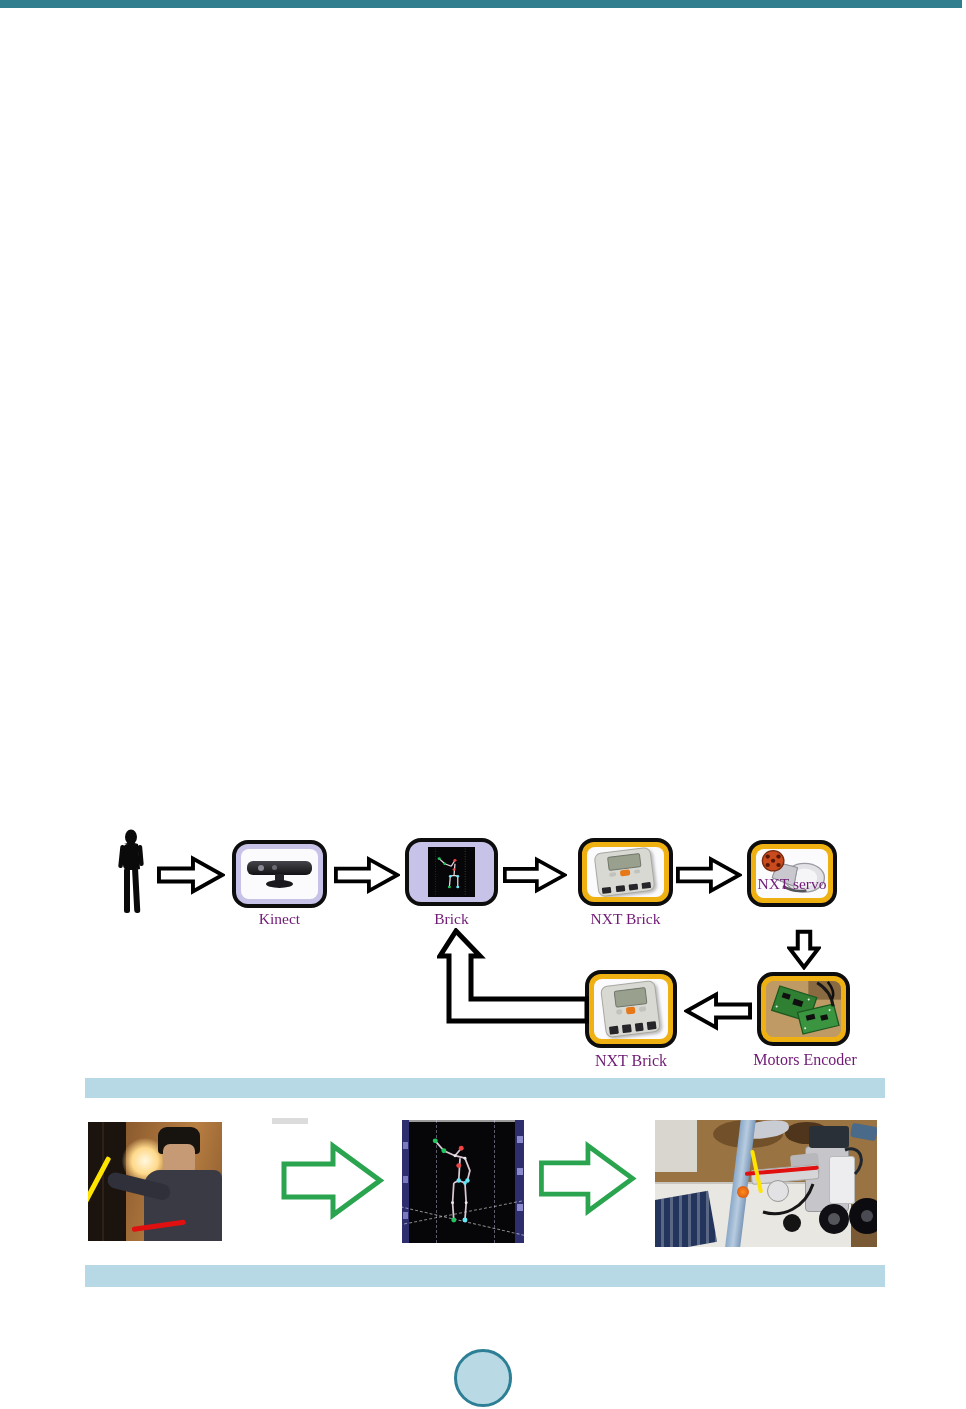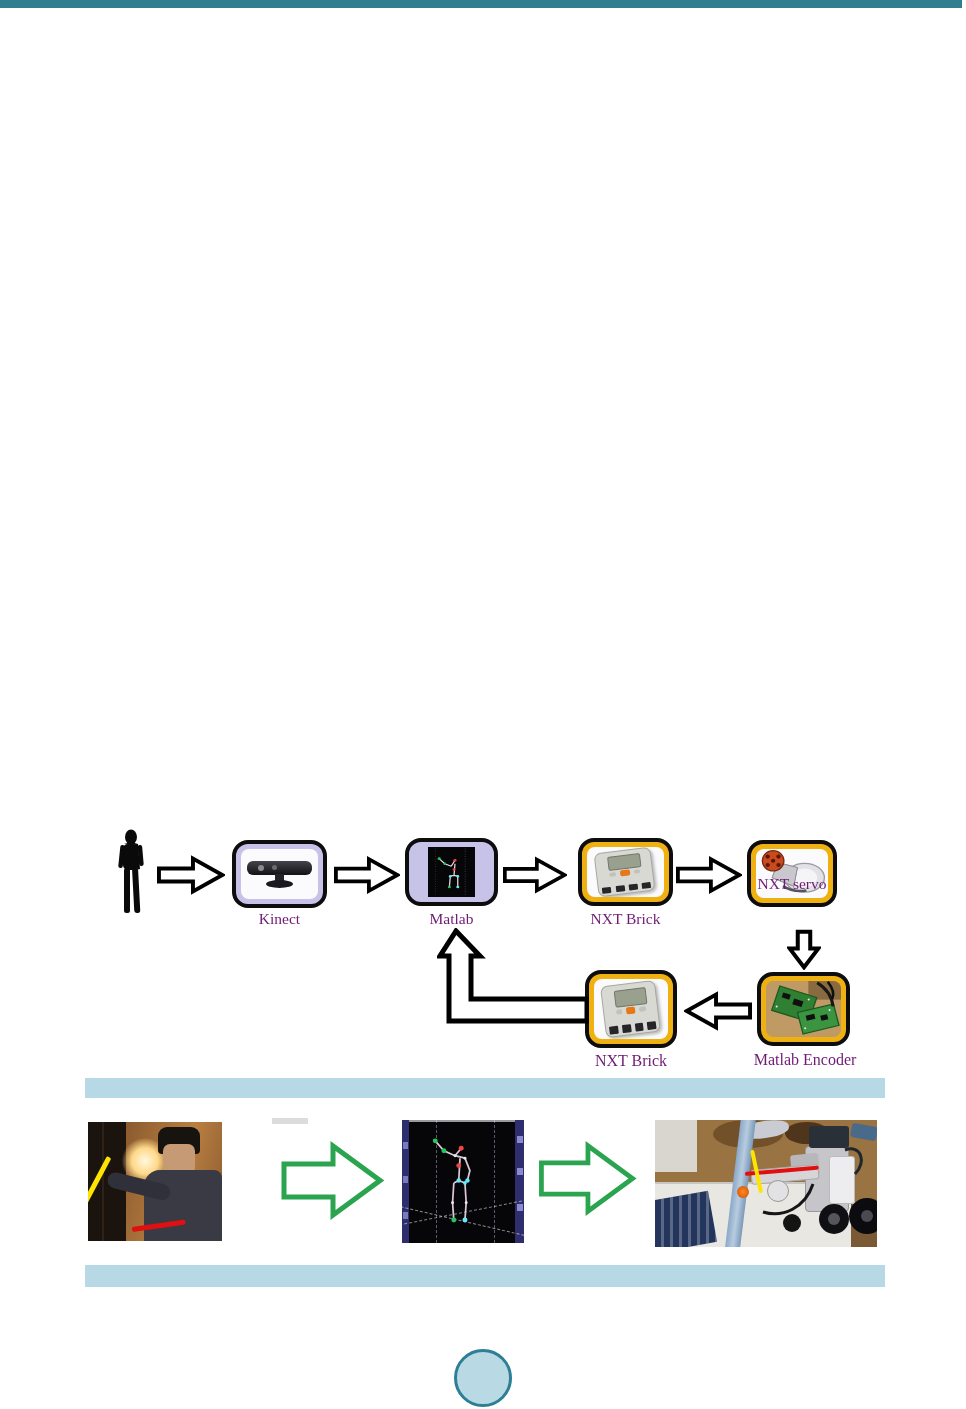--- a/index.html
+++ b/index.html
@@ -79,21 +79,21 @@
           <circle cx="18" cy="20" r="1.5" fill="#22c55e"></circle>
             <circle cx="28" cy="27" r="1.5" fill="#ef4444"></circle>
           <circle cx="24" cy="35" r="1.5" fill="#67e8f9"></circle>
             <circle cx="32" cy="35" r="1.5" fill="#67e8f9"></circle>
           <circle cx="23" cy="48" r="1.6" fill="#22c55e"></circle>
             <circle cx="32" cy="48" r="1.6" fill="#67e8f9"></circle>
         </svg>
       </div>
     </div>
   </div>
-  <div class="flabel" style="left:405px;top:911px;width:93px">Matlab</div>
+  <div class="flabel" style="left:405px;top:911px;width:93px">Brick</div>
 
   <svg class="abs" style="left:503px;top:855px" width="64" height="40" viewBox="0 0 104 60">
     <polygon points="3,20 55,20 55,5 100,30 55,55 55,40 3,40" fill="#ffffff" stroke="#000000" stroke-width="6"></polygon>
   </svg>
 
   <div class="node amb" style="left:578px;top:838px;width:95px;height:68px">
     <div class="node-inner">
       <div class="brick">
         <div class="scr"></div>
         <div class="btn"></div>
@@ -154,21 +154,21 @@
           <rect x="46" y="38" width="10" height="6" fill="#101010"></rect>
           <rect x="62" y="42" width="8" height="6" fill="#101010"></rect>
           <circle cx="42" cy="52" r="1.2" fill="#e8e8e8"></circle>
             <circle cx="74" cy="38" r="1.2" fill="#e8e8e8"></circle>
         </g>
         <path d="M58,2 q16,10 18,28" stroke="#181818" stroke-width="3.5" fill="none"></path>
         <path d="M70,1 q9,12 5,20" stroke="#101010" stroke-width="3" fill="none"></path>
       </svg>
     </div>
   </div>
-  <div class="flabel" style="left:740px;top:1052px;width:130px;font-size:16px">Matlab Encoder</div>
+  <div class="flabel" style="left:740px;top:1052px;width:130px;font-size:16px">Motors Encoder</div>
 
   <svg class="abs" style="left:684px;top:991px" width="68" height="40" viewBox="0 0 104 60">
     <polygon points="101,20 49,20 49,5 4,30 49,55 49,40 101,40" fill="#ffffff" stroke="#000000" stroke-width="6"></polygon>
   </svg>
 
   <div class="node amb" style="left:585px;top:970px;width:92px;height:78px">
     <div class="node-inner">
       <div class="brick">
         <div class="scr"></div>
         <div class="btn"></div>

